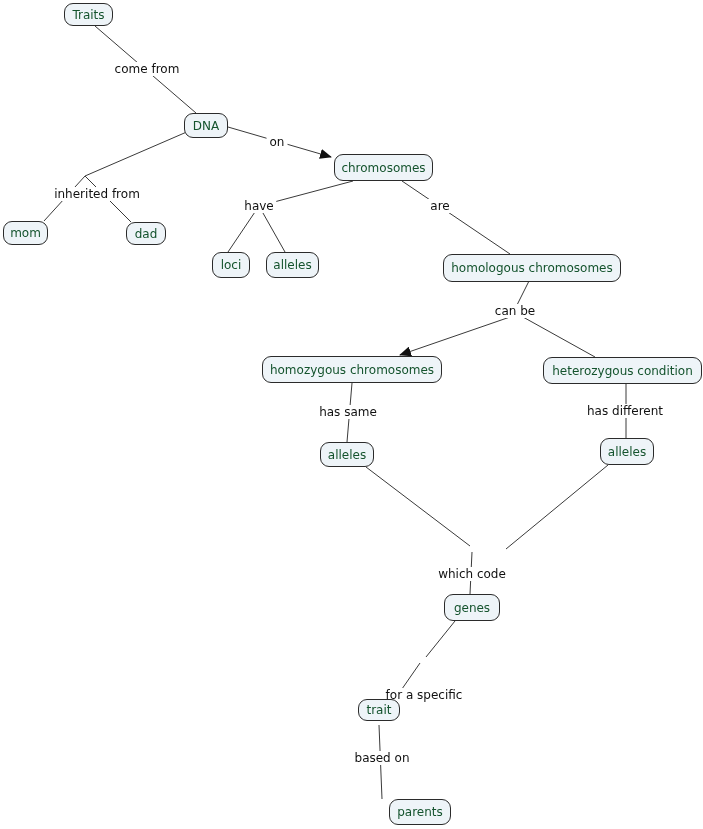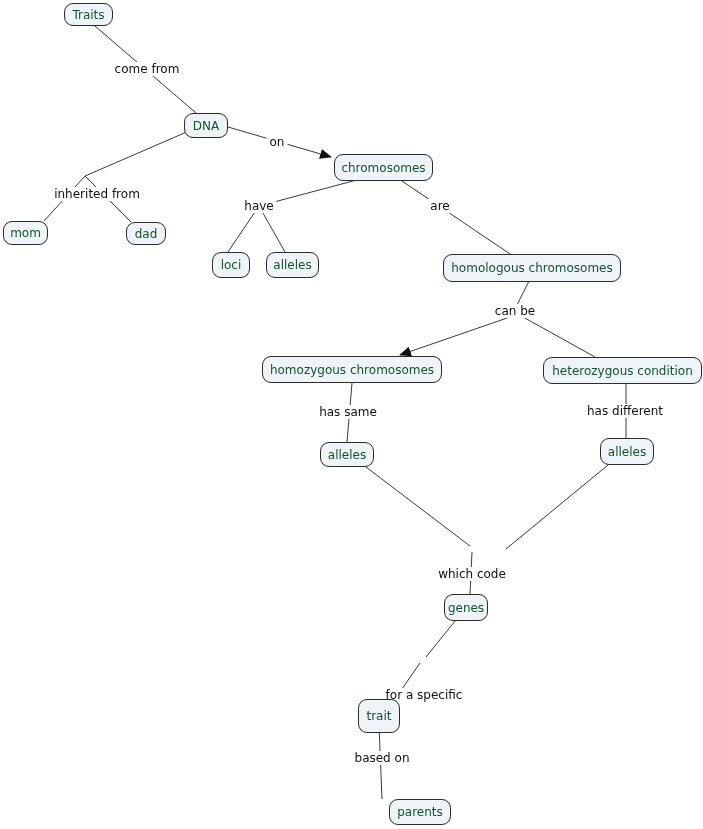--- a/index.html
+++ b/index.html
@@ -96,17 +96,17 @@
       <div class="node" style="left: 3px; top: 221px; width: 45px; height: 24px;">mom</div>
       <div class="node" style="left: 126px; top: 222px; width: 40px; height: 23px;">dad</div>
       <div class="node" style="left: 334px; top: 154px; width: 99px; height: 27px;">chromosomes</div>
       <div class="node" style="left: 212px; top: 252px; width: 38px; height: 26px;">loci</div>
       <div class="node" style="left: 266px; top: 252px; width: 53px; height: 26px;">alleles</div>
       <div class="node" style="left: 443px; top: 254px; width: 178px; height: 28px;">homologous chromosomes</div>
       <div class="node" style="left: 262px; top: 356px; width: 180px; height: 27px;">homozygous chromosomes</div>
       <div class="node" style="left: 543px; top: 357px; width: 159px; height: 27px;">heterozygous condition</div>
       <div class="node" style="left: 320px; top: 442px; width: 54px; height: 25px;">alleles</div>
       <div class="node" style="left: 600px; top: 438px; width: 54px; height: 27px;">alleles</div>
-      <div class="node" style="left: 444px; top: 594px; width: 44px; height: 27px;">genes</div>
-      <div class="node" style="left: 358px; top: 699px; width: 42px; height: 34px;">trait</div>
+      <div class="node" style="left: 444px; top: 594px; width: 56px; height: 27px;">genes</div>
+      <div class="node" style="left: 358px; top: 699px; width: 42px; height: 22px;">trait</div>
       <div class="node" style="left: 351px; top: 799px; width: 62px; height: 26px; margin-left: 38px;">parents</div>
     </div>
 </div>
 
 </body></html>

